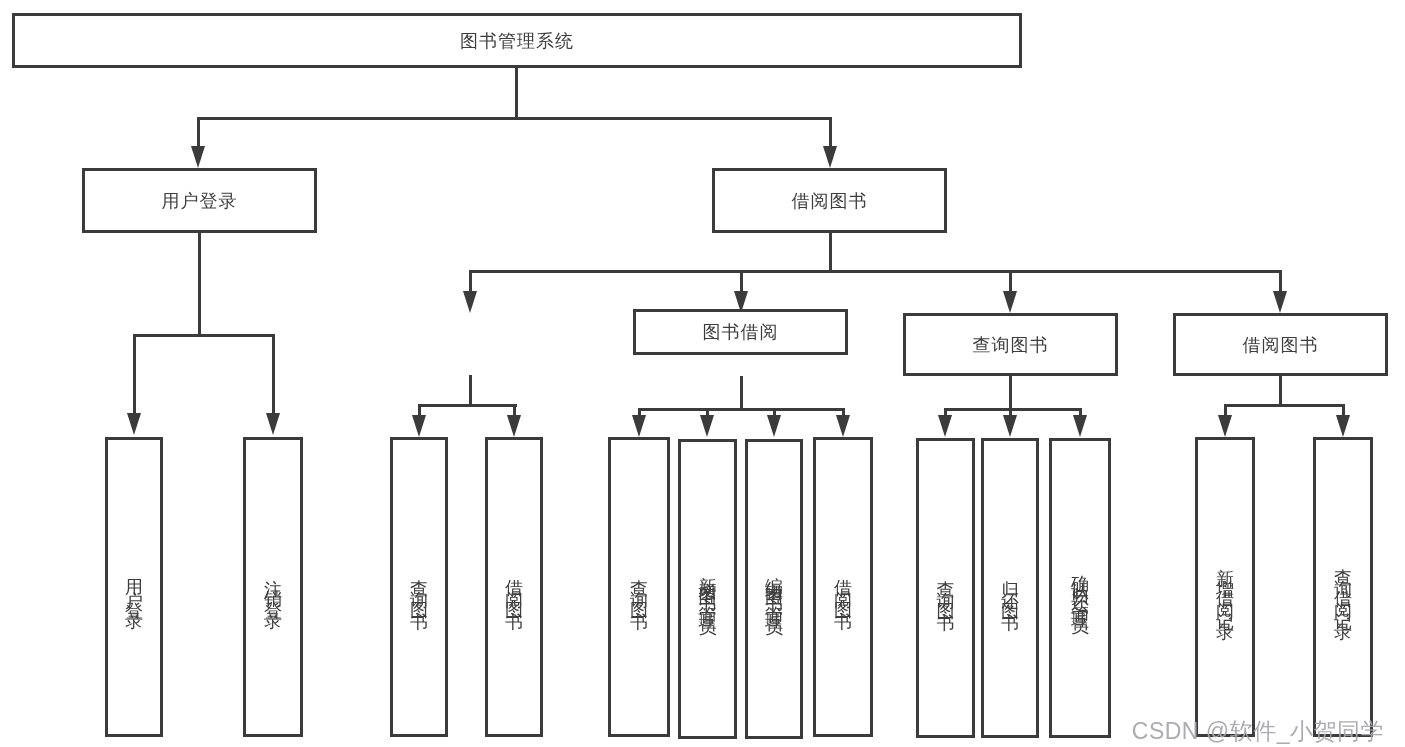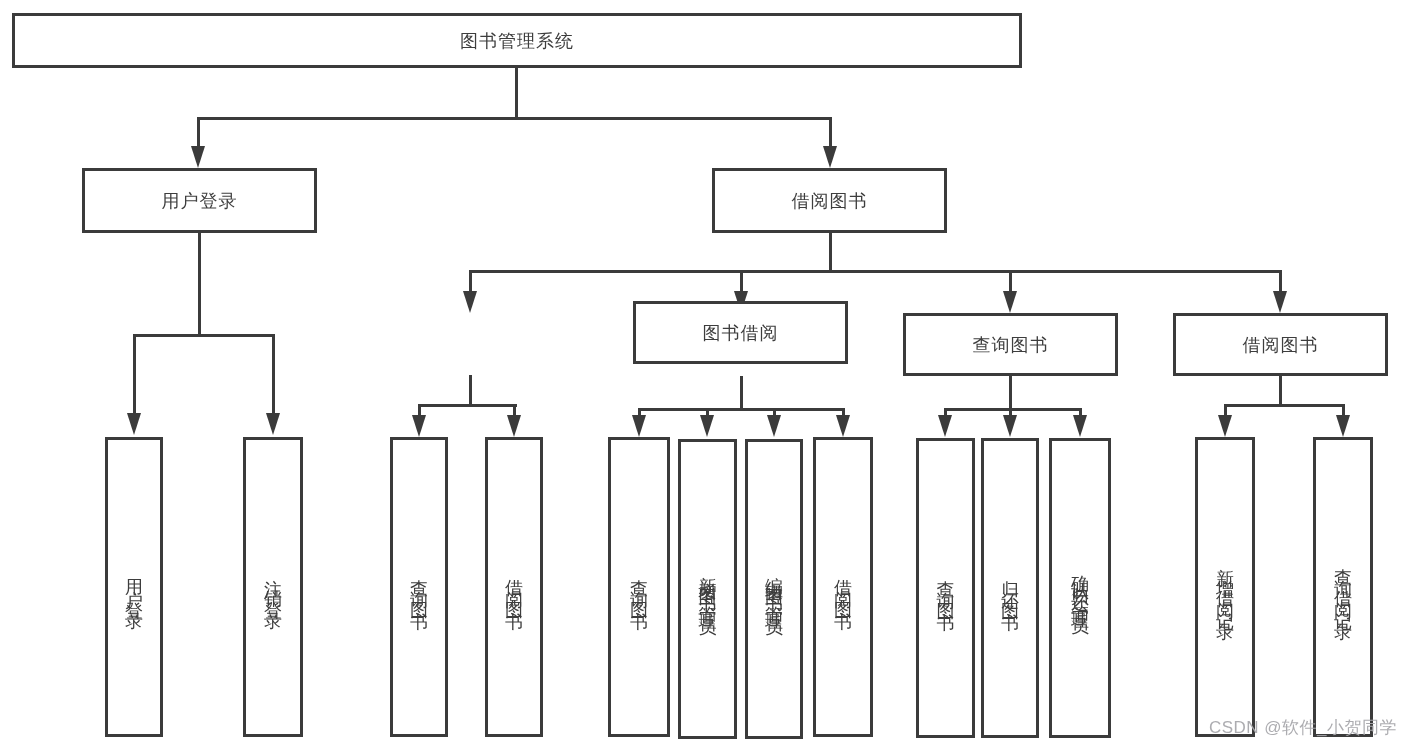--- a/index.html
+++ b/index.html
@@ -49,23 +49,23 @@
   .arrow {
     position: absolute;
     width: 0;
     height: 0;
     border-left: 7px solid transparent;
     border-right: 7px solid transparent;
     border-top: 22px solid #3b3b3b;
   }
   .watermark {
     position: absolute;
-    right: 8px;
+    right: 21px;
     top: 716px;
-    font-size: 17px;
+    font-size: 23px;
     color: rgba(168, 168, 172, 0.95);
     letter-spacing: 0.5px;
     z-index: 10;
     white-space: nowrap;
   }
 </style>
 </head>
 <body>
 
 <div class="canvas">
@@ -99,21 +99,21 @@
   <div class="line" style="left:469px; top:270px; width:813px; height:3px;"></div>
   <div class="line" style="left:469px; top:270px; width:3px; height:23px;"></div>
   <div class="arrow" style="left:463px; top:291px;"></div>
   <div class="line" style="left:740px; top:270px; width:3px; height:23px;"></div>
   <div class="arrow" style="left:734px; top:291px;"></div>
   <div class="line" style="left:1009px; top:270px; width:3px; height:23px;"></div>
   <div class="arrow" style="left:1003px; top:291px;"></div>
   <div class="line" style="left:1279px; top:270px; width:3px; height:23px;"></div>
   <div class="arrow" style="left:1273px; top:291px;"></div>
 
-  <div class="box" style="left:633px; top:301px; width:215px; height:63px;">
+  <div class="box" style="left:633px; top:309px; width:215px; height:46px;">
     <span class="hlabel">图书借阅</span>
   </div>
   <div class="box" style="left:903px; top:313px; width:215px; height:63px;">
     <span class="hlabel">查询图书</span>
   </div>
   <div class="box" style="left:1173px; top:313px; width:215px; height:63px;">
     <span class="hlabel">借阅图书</span>
   </div>
 
   <div class="line" style="left:469px; top:375px; width:3px; height:32px;"></div>

